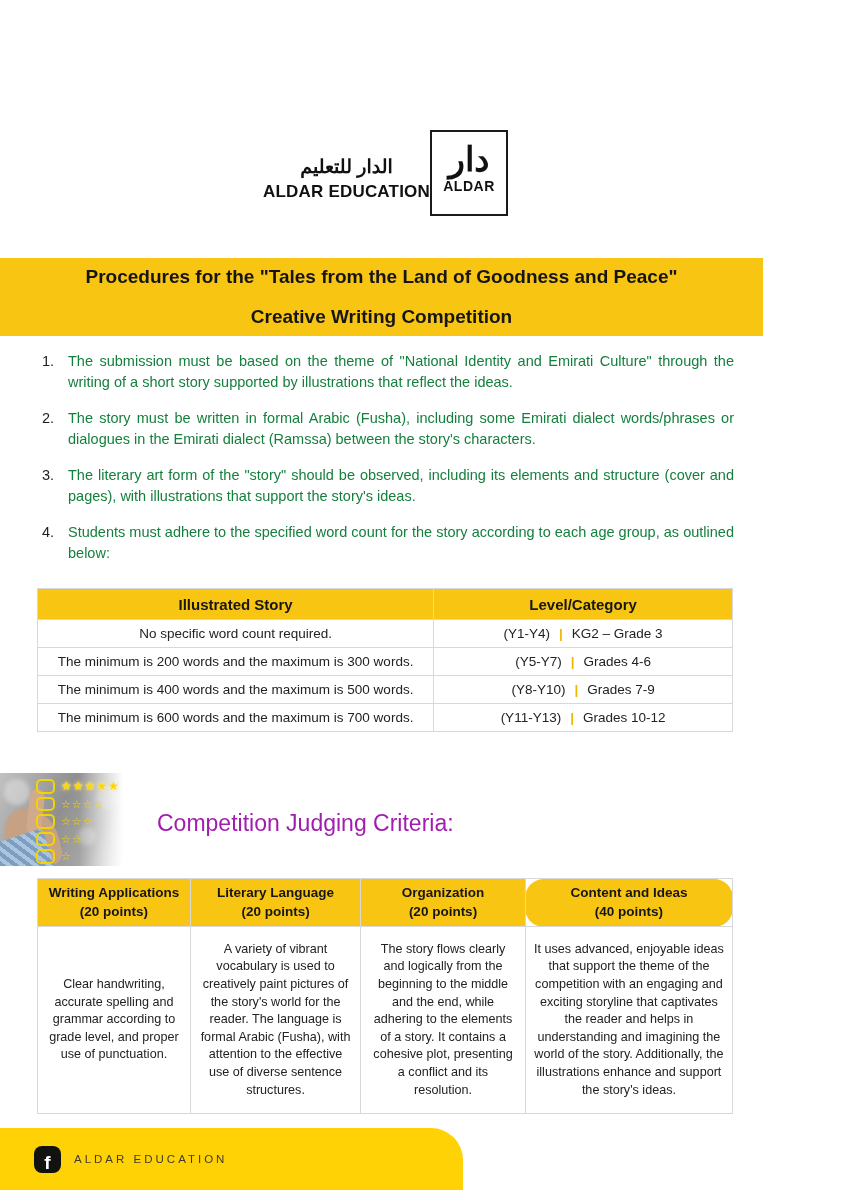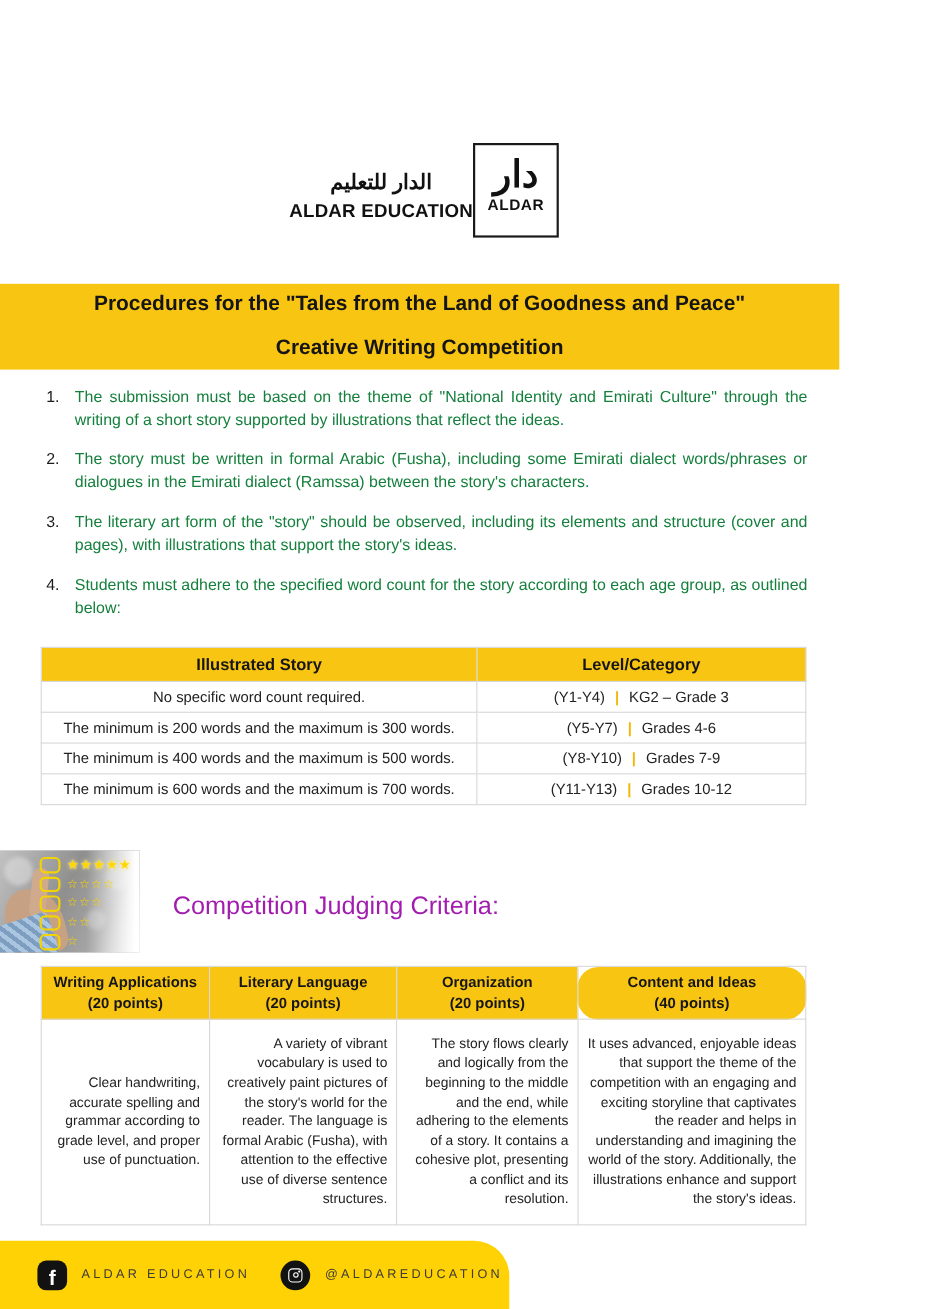--- a/index.html
+++ b/index.html
@@ -70,21 +70,21 @@
   .cb { width:19px; height:14.5px; border:2.5px solid #f2d303; border-radius:5px; margin-bottom:3px; }
   .stars-col { position:absolute; left:61px; top:5px; }
   .star-row { height:17.5px; line-height:17.5px; font-size:11px; color:#fad400; letter-spacing:1px; }
   .star-row.filled { color:#ffd700; font-size:12px; text-shadow:0 0 5px #ffe873, 0 0 2px #fff2a8; }
 
   
   .table2 { position:absolute; top:878px; left:37px; width:696px; border-collapse:collapse; }
   .table2 th { background:#f9c513; border:1px solid #d8d8d8; font-size:13.5px; font-weight:bold;
     color:#161616; height:48px; text-align:center; line-height:1.35; padding:4px 6px; }
   .table2 td { border:1px solid #d8d8d8; font-size:12.6px; color:#222; line-height:1.4;
-    text-align:right; vertical-align:middle; padding:8px 8px; height:187px; }
+    text-align:center; vertical-align:middle; padding:8px 8px; height:187px; }
   .t2c1 { width:22%; } .t2c2 { width:24.5%; } .t2c3 { width:23.7%; } .t2c4 { width:29.8%;border-radius:19px; }
 
   
   .footer { position:absolute; bottom:0; left:0; width:463px; height:62px; background:#ffd205;
     border-top-right-radius:32px; display:flex; align-items:center; padding-left:34px; }
   .soc { display:flex; align-items:center; }
   .fb-icon { width:27px; height:27px; background:#121212; border-radius:8px; color:#fff;
     font-weight:bold; font-size:19px; display:flex; align-items:flex-end; justify-content:center;
     line-height:1; padding-bottom:1px; overflow:hidden; }
   .ig-icon { width:27px; height:27px; background:#121212; border-radius:50%;
@@ -208,24 +208,15 @@
         <td>It uses advanced, enjoyable ideas that support the theme of the competition with an engaging and exciting storyline that captivates the reader and helps in understanding and imagining the world of the story. Additionally, the illustrations enhance and support the story's ideas.</td>
       </tr>
     </tbody>
   </table>
 
   <div class="footer">
     <div class="soc">
       <div class="fb-icon">f</div>
       <div class="soc-label">ALDAR EDUCATION</div>
     </div>
-    <div class="soc">
-      <div class="ig-icon">
-        <div class="ig-frame">
-          <div class="ig-lens"></div>
-          <div class="ig-dot"></div>
-        </div>
-      </div>
-      <div class="soc-label">@ALDAREDUCATION</div>
-    </div>
   </div>
 
 </div>
 
 </body></html>

